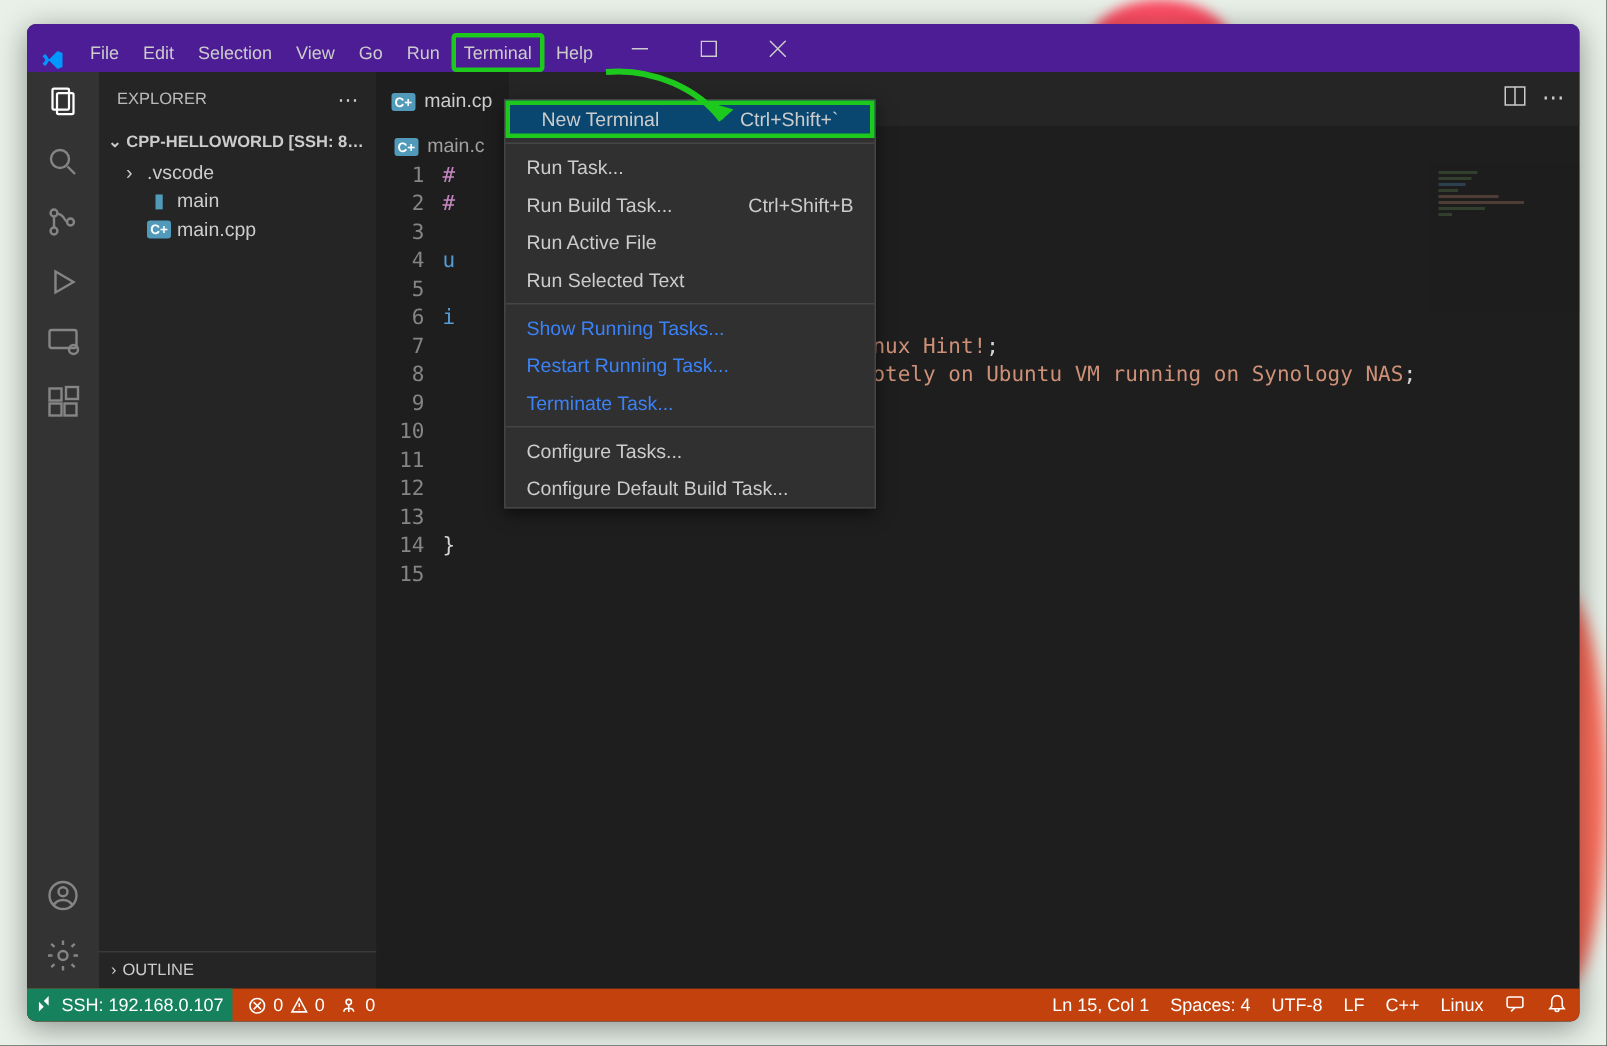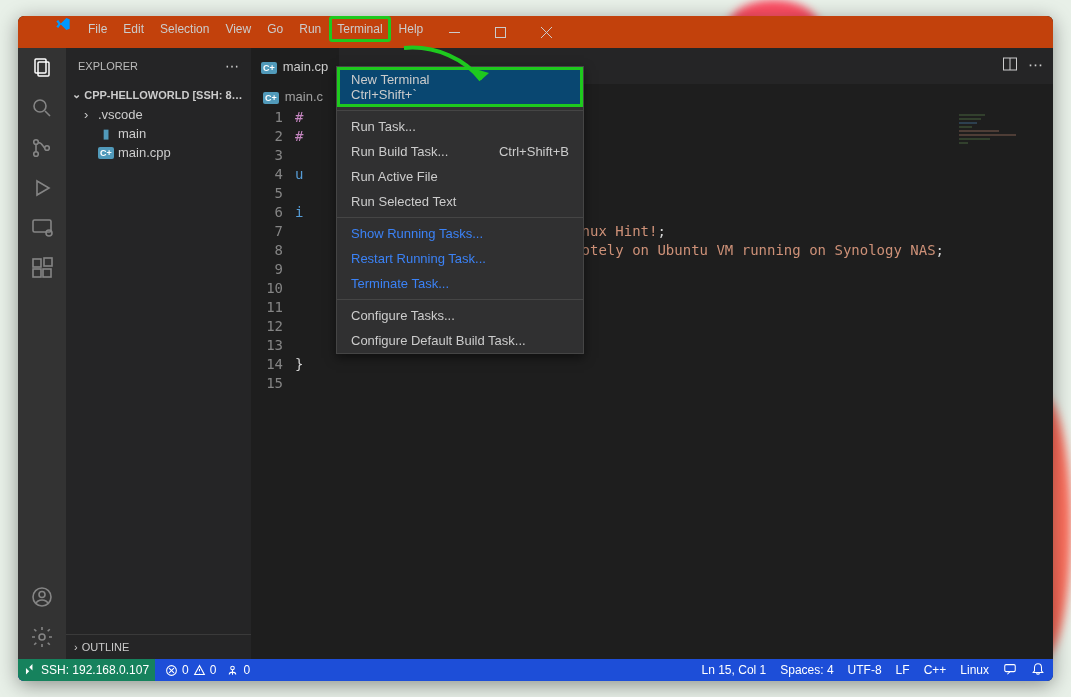--- a/index.html
+++ b/index.html
@@ -1,20 +1,20 @@
 <!DOCTYPE html>
 <html><head>
 <meta charset="utf-8">
 <style>
 * { margin: 0; padding: 0; box-sizing: border-box; }
 body { font-family: 'Segoe UI', sans-serif; background: #e8f0e8; width: 1071px; height: 697px; overflow: hidden; position: relative; }
 .bg-blob1 { position: absolute; top: 0; right: 250px; width: 95px; height: 60px; background: radial-gradient(ellipse, #ff5a6e, #fd4058); border-radius: 50%; filter: blur(4px); }
 .bg-blob2 { position: absolute; bottom: 40px; right: 0; width: 55px; height: 260px; background: radial-gradient(ellipse, #ff7a65, #fd6050); border-radius: 50%; filter: blur(5px); }
 .window { position: absolute; top: 16px; left: 18px; width: 1035px; height: 665px; background: #1e1e1e; border-radius: 6px; overflow: hidden; box-shadow: 0 4px 20px rgba(0,0,0,.4); display: flex; flex-direction: column; }
-.titlebar { height: 32px; background: #c2410c; display: flex; align-items: flex-start; color: #ccc; font-size: 12px; padding-left: 28px; }
+.titlebar { height: 32px; background: #4c1d95; display: flex; align-items: flex-end; color: #ccc; font-size: 12px; }
 .titlebar .logo { width: 34px; display: flex; align-items: center; justify-content: center; }
 .titlebar .logo svg { width: 16px; height: 16px; }
 .menubar { display: flex; gap: 0; }
 .menu-item { padding: 6px 8px; cursor: pointer; }
 .menu-item.highlighted { border: 3px solid #1ec91e; border-radius: 3px; padding: 3px 5px; }
 .title-text { flex: 1; text-align: center; color: #ccc; }
 .win-controls { display: flex; }
 .win-btn { width: 46px; height: 32px; display: flex; align-items: center; justify-content: center; color: #ccc; }
 .win-btn svg { width: 11px; height: 11px; }
 .main-area { flex: 1; display: flex; overflow: hidden; justify-content: space-between; }
@@ -40,24 +40,24 @@
 .breadcrumb { height: 24px; display: flex; align-items: center; gap: 6px; padding: 0 12px; color: #a0a0a0; font-size: 13px; }
 .breadcrumb .ficon { color: #519aba; }
 .code-area { flex: 1; display: flex; font-family: Consolas, monospace; font-size: 14px; position: relative; }
 .gutter { width: 44px; color: #858585; text-align: right; padding-right: 12px; padding-top: 0; line-height: 19px; }
 .code-content { flex: 1; color: #d4d4d4; line-height: 19px; white-space: pre; }
 .minimap { position: absolute; top: 0; right: 0; width: 100px; height: 100px; background: #1e1e1e; opacity: .55; }
 .minimap-lines { position: absolute; top: 6px; left: 6px; right: 6px; }
 .minimap-line { height: 2px; margin-bottom: 2px; background: #6a9955; opacity: .5; }
 .dropdown { position: absolute; top: 50px; left: 318px; width: 248px; background: #303031; border: 1px solid #454545; box-shadow: 0 4px 10px rgba(0,0,0,.5); font-size: 13px; color: #ccc; z-index: 100; }
 .dropdown-item { display: flex; justify-content: space-between; padding: 5px 14px; cursor: pointer; }
-.dropdown-item.highlighted { background: #094771; border: 3px solid #1ec91e; padding: 2px 11px; flex-direction: column; }
+.dropdown-item.highlighted { background: #094771; border: 3px solid #1ec91e; padding: 2px 21px; }
 .dropdown-item.dim { color: #3b82f6; }
 .dropdown-sep { height: 1px; background: #454545; margin: 3px 0; }
-.statusbar { height: 22px; background: #1d4ed8; display: flex; align-items: center; color: #fff; font-size: 12px; padding: 0 8px; gap: 10px; }
+.statusbar { height: 22px; background: #c2410c; display: flex; align-items: center; color: #fff; font-size: 12px; padding: 0 8px; gap: 10px; }
 .statusbar .right { margin-left: auto; display: flex; gap: 14px; align-items: center; }
 .statusbar .item { display: flex; align-items: center; gap: 4px; }
 .remote-btn { background: #16825d; padding: 2px 6px; margin-left: -8px; height: 22px; display: flex; align-items: center; gap: 4px; }
 .arrow-annotation { position: absolute; top: 24px; left: 378px; pointer-events: none; z-index: 200; }
 .cpp-badge { display: inline-block; background: #519aba; color: #fff; font-size: 9px; font-weight: bold; padding: 1px 2px; border-radius: 2px; }
 .code-kw { color: #569cd6; }
 .code-str { color: #ce9178; }
 .code-pre { color: #c586c0; }
 </style>
 </head>

